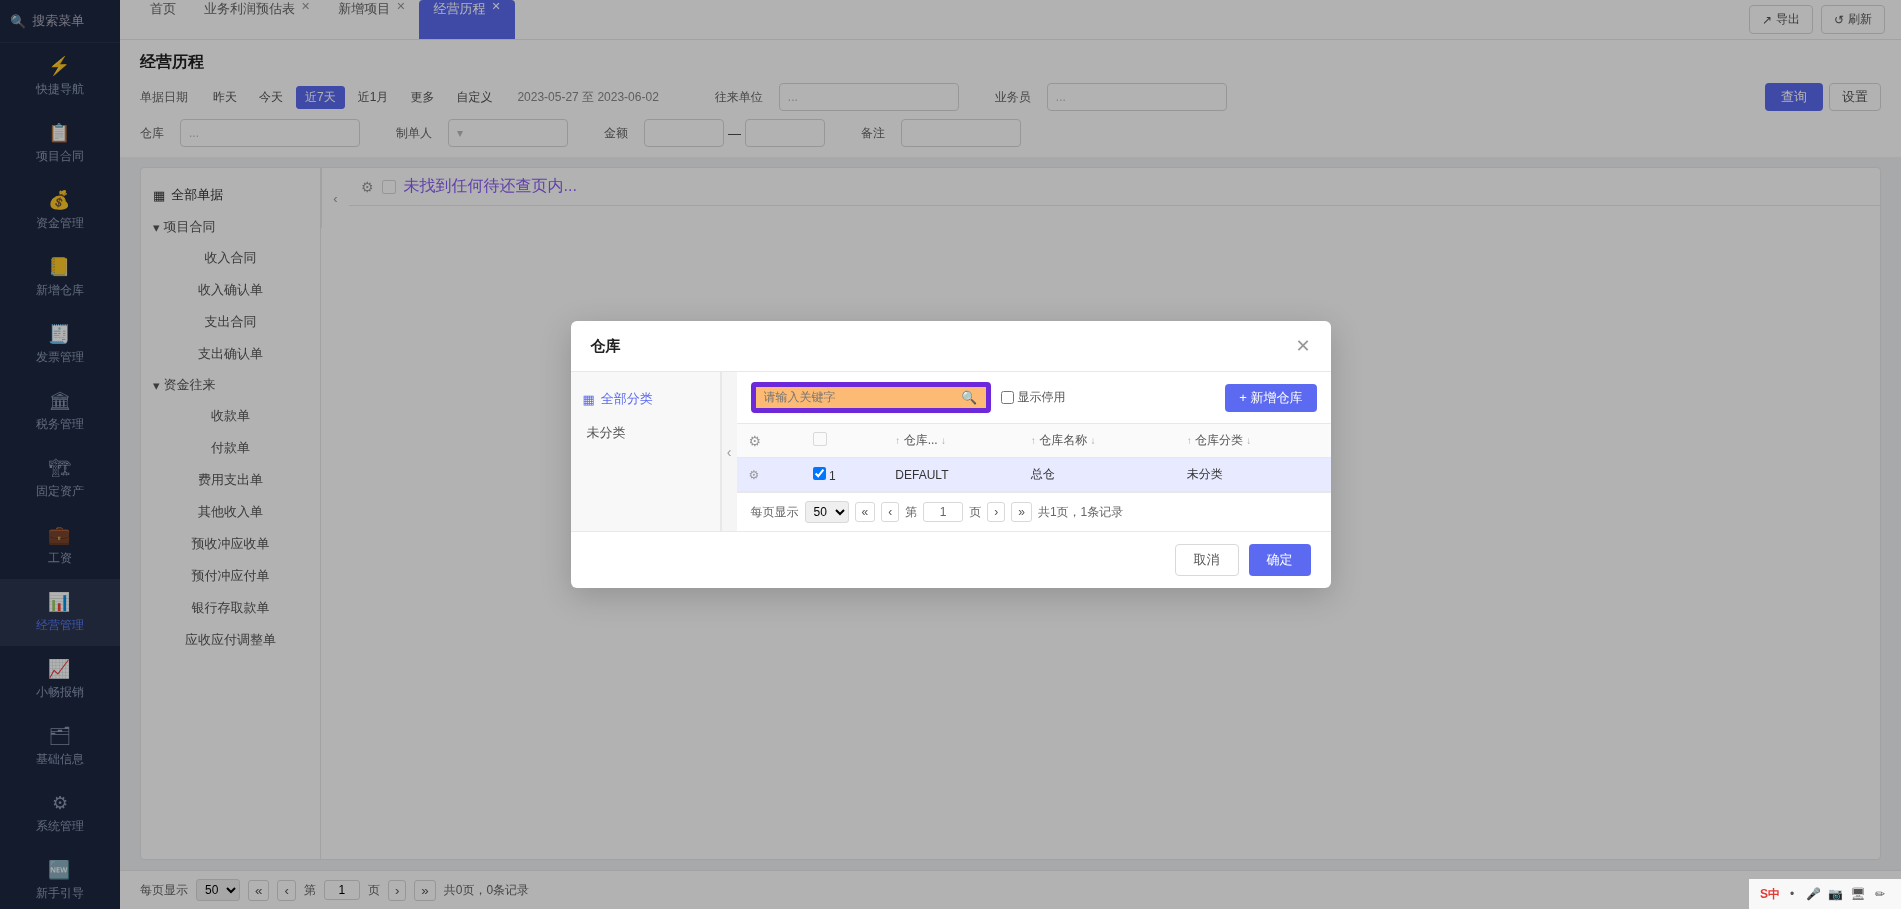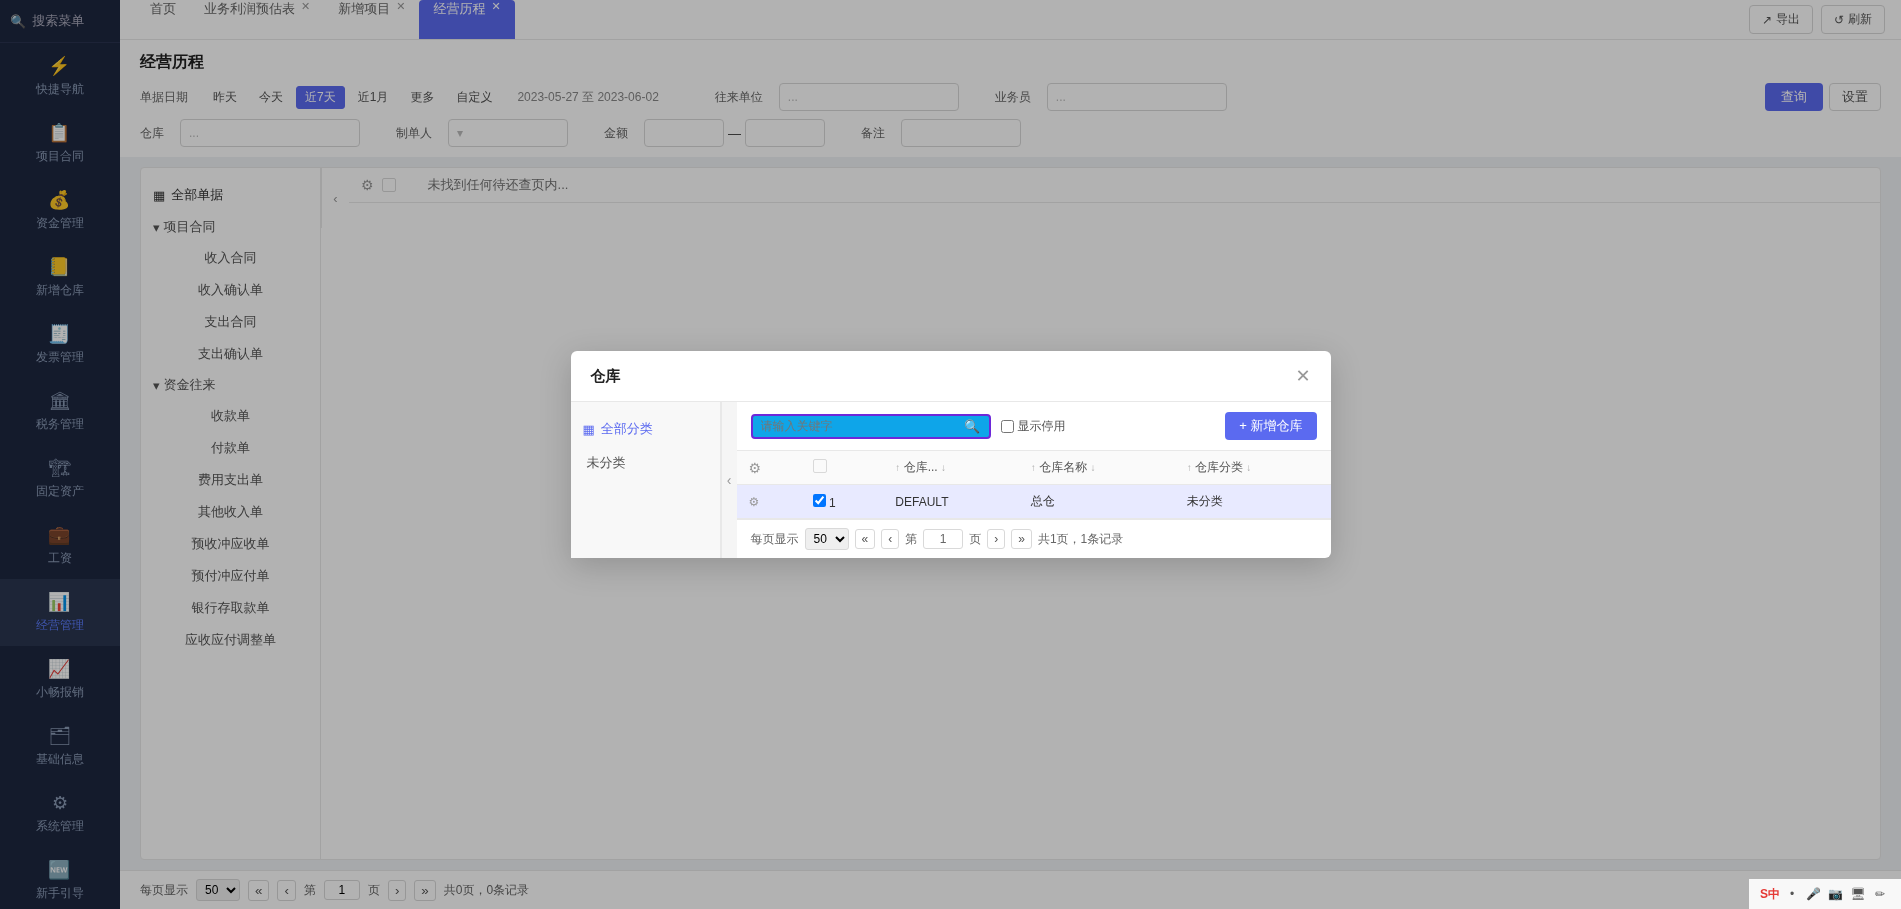--- a/index.html
+++ b/index.html
@@ -67,21 +67,21 @@
 
     
     .modal-left { width: 150px; border-right: 1px solid #e8e8e8; padding: 10px 0; background: #f8f8f8; }
     .modal-left-header { display: flex; align-items: center; gap: 6px; padding: 8px 12px; font-size: 13px; color: #5b6af0; font-weight: 500; }
     .modal-left-item { padding: 8px 16px; font-size: 13px; color: #555; cursor: pointer; }
     .collapse-toggle { width: 16px; display: flex; align-items: center; justify-content: center; border-left: 1px solid #e8e8e8; cursor: pointer; color: #999; font-size: 14px; background: #f5f5f5; }
 
     
     .modal-right { flex: 1; display: flex; flex-direction: column; overflow: hidden; }
     .modal-toolbar { padding: 10px 14px; display: flex; align-items: center; gap: 10px; border-bottom: 1px solid #e8e8e8; }
-    .search-input-wrap { display: flex; align-items: flex-start; border: 2px solid #6d28d9; border-radius: 4px; padding: 3px 8px; flex: 1; max-width: 240px; background: #0ea5e9; }
+    .search-input-wrap { display: flex; align-items: flex-start; border: 5px solid #6d28d9; border-radius: 4px; padding: 3px 8px; flex: 1; max-width: 240px; background: #fdba74; }
     .search-input-wrap input { border: none; outline: none; font-size: 12px; color: #333; width: 100%; background: transparent; }
     .show-disabled { display: flex; align-items: center; gap: 4px; font-size: 12px; color: #555; }
     .btn-add-warehouse { padding: 5px 14px; background: #5b6af0; color: #fff; border: none; border-radius: 4px; cursor: pointer; font-size: 13px; margin-left: auto; }
 
     
     .modal-table-wrap { flex: 1; overflow-y: auto; }
     .modal-table { width: 100%; border-collapse: collapse; font-size: 12px; }
     .modal-table th { background: #fafafa; padding: 8px 12px; border-bottom: 1px solid #e8e8e8; color: #555; font-weight: 500; text-align: left; white-space: nowrap; }
     .modal-table td { padding: 8px 12px; border-bottom: 1px solid #e8e8e8; }
     .modal-table tr.selected td { background: #e8eaff; }
@@ -304,21 +304,21 @@
         <div class="left-nav-item">
           <span>应收应付调整单</span>
         </div>
       </div>
       <div class="collapse-btn">‹</div>
 
       <div class="table-area">
         <div class="table-toolbar">
           <span class="gear-icon">⚙</span>
           <span class="checkbox"></span>
-          <span style="font-size:13px; color:#737373;margin-left:24px;">未找到任何待还查页内...</span>
+          <span style="font-size:16px; color:#8b5cf6;">未找到任何待还查页内...</span>
         </div>
       </div>
     </div>
 
     <div class="bottom-bar">
       <span>每页显示</span>
       <select class="page-size-select">
         <option>50</option>
       </select>
       <button class="page-btn">«</button>
@@ -421,20 +421,24 @@
             <span>第</span>
             <input type="text" class="modal-pagination" style="width: 40px;" value="1">
             <span>页</span>
             <button class="page-nav-btn">›</button>
             <button class="page-nav-btn">»</button>
             <span>共1页，1条记录</span>
           </div>
         </div>
       </div>
 
+      <div class="modal-footer">
+        <button class="btn-cancel">取消</button>
+        <button class="btn-confirm">确定</button>
+      </div>
     </div>
   </div>
 </div>
 
 <div class="taskbar">
   <div class="taskbar-icon" style="color:#e53935; font-weight:bold;">S中</div>
   <div class="taskbar-icon">•</div>
   <div class="taskbar-icon">🎤</div>
   <div class="taskbar-icon">📷</div>
   <div class="taskbar-icon">🖥</div>

